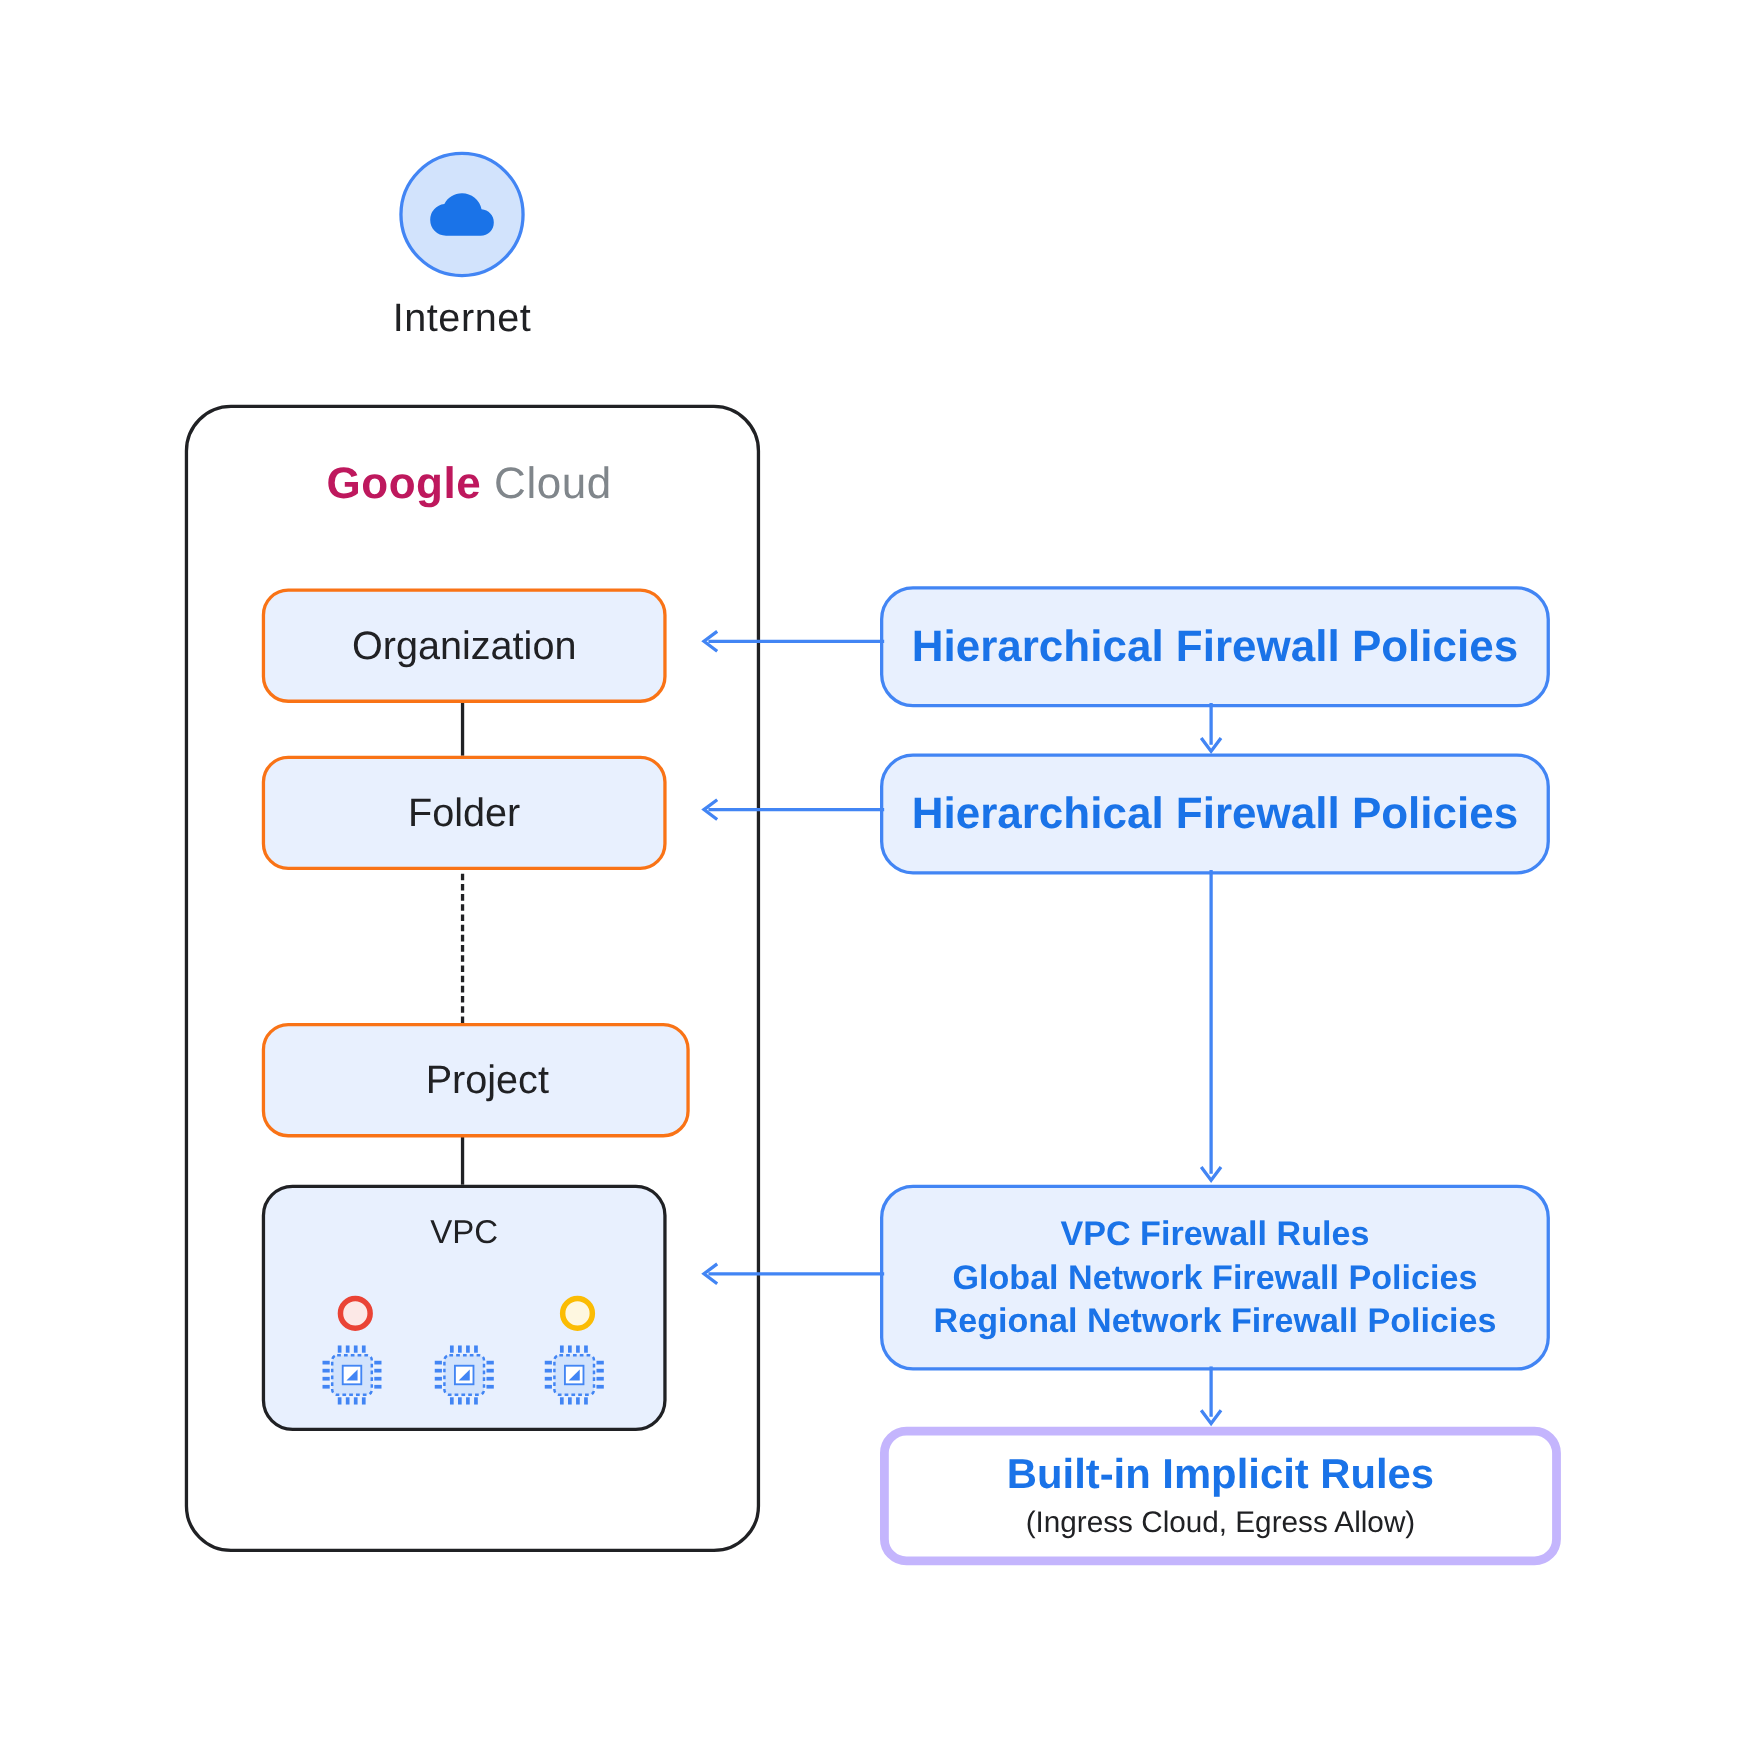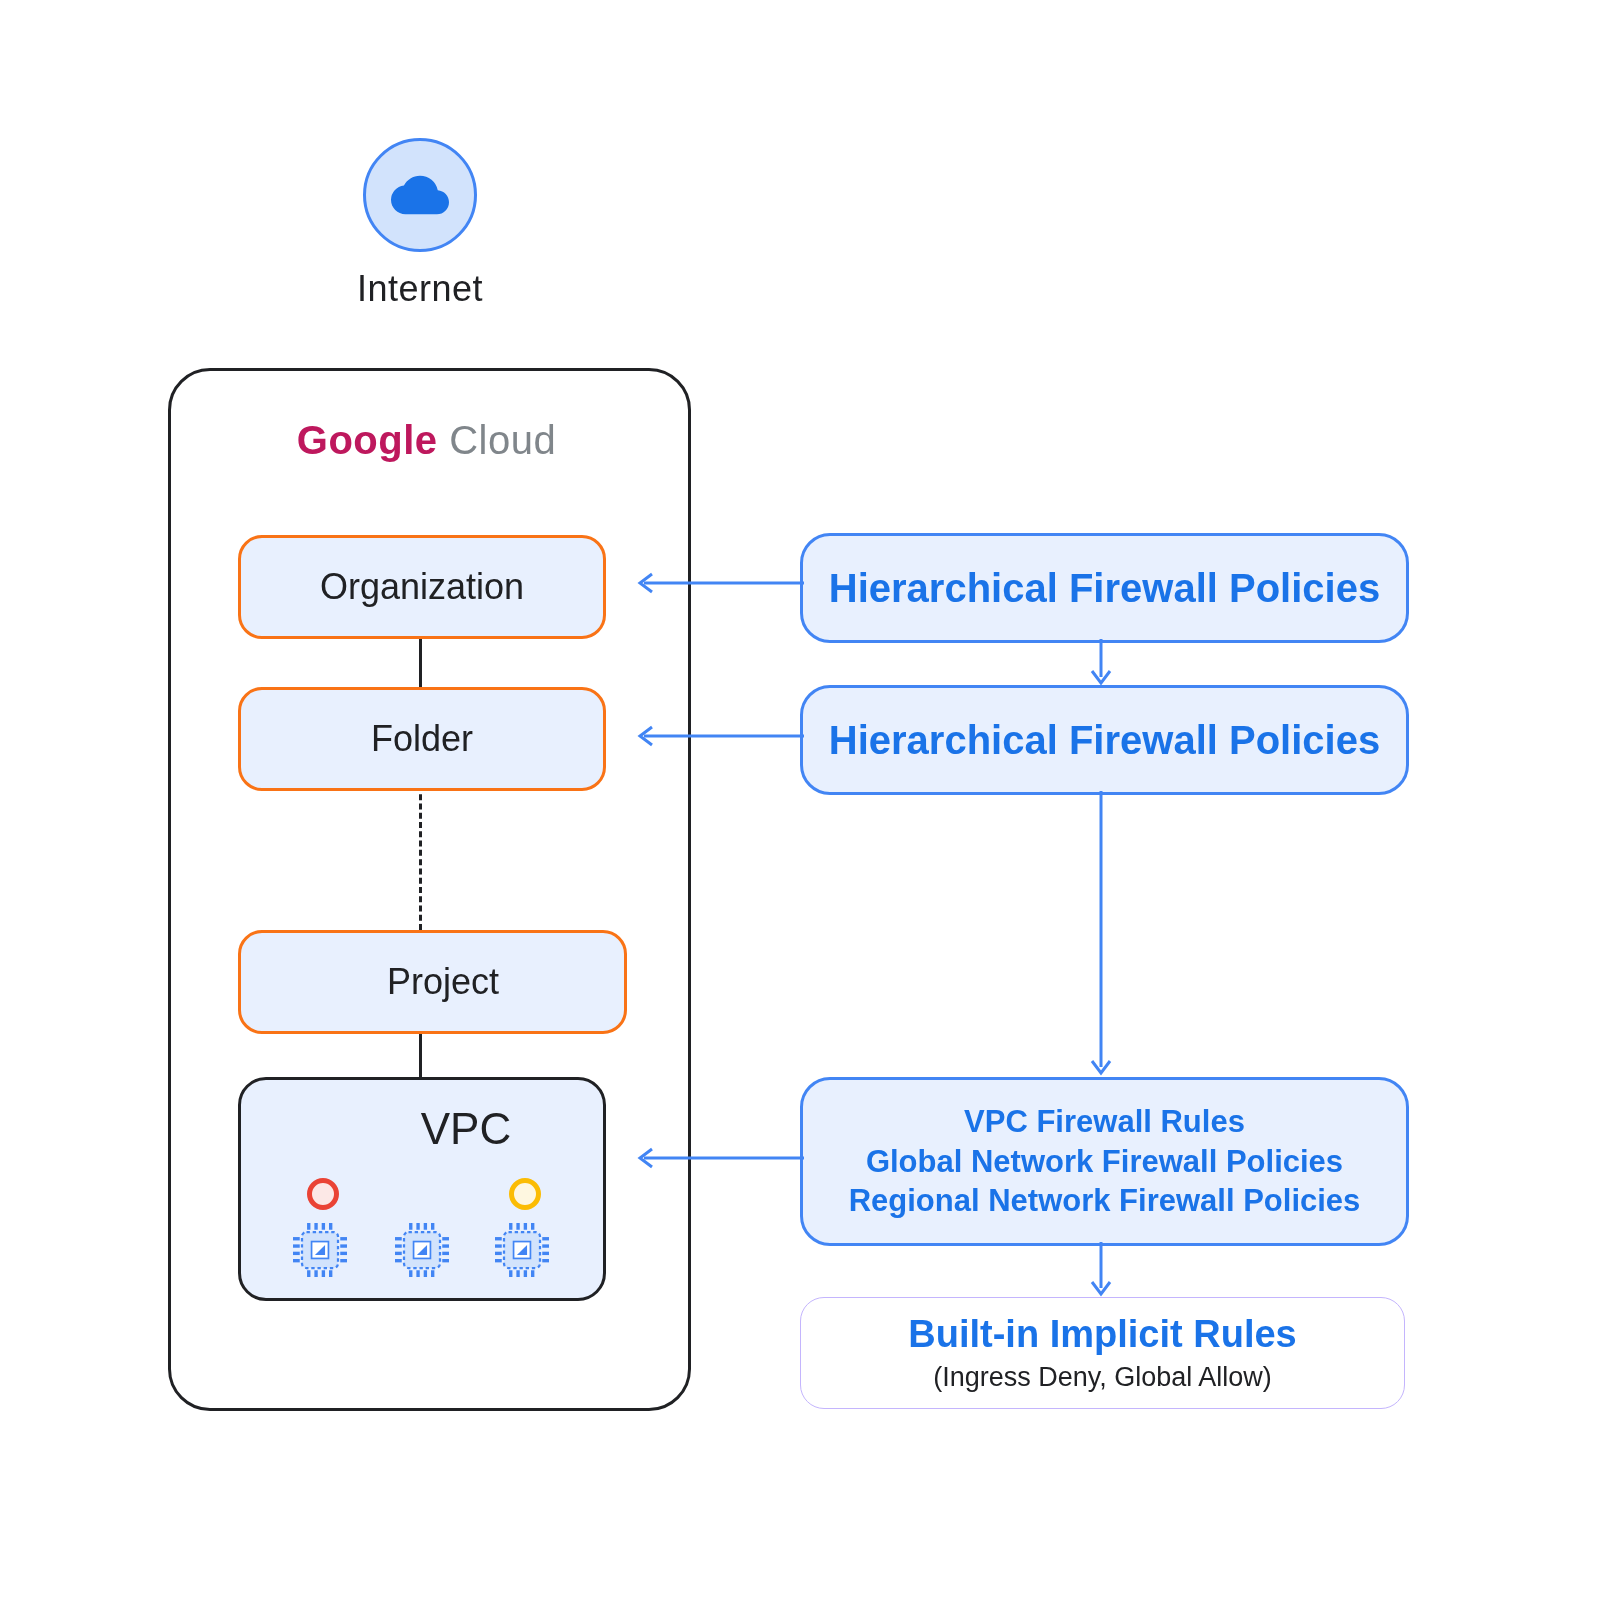--- a/index.html
+++ b/index.html
@@ -37,21 +37,21 @@
   }
   .node-org{top:535px;}
   .node-folder{top:687px;}
   .node-project{top:930px;padding-left:21px;}
   .node-vpc{
     position:absolute;left:238px;top:1077px;width:362px;height:218px;
     background:#e8f0fe;border:3px solid #202124;border-radius:28px;
   }
   .vpc-title{
     position:absolute;left:0;top:24px;width:100%;text-align:center;
-    font-size:44px;color:#202124;padding-left:44px;
+    font-size:30px;color:#202124;
   }
   .status-dot{
     position:absolute;width:22px;height:22px;border-radius:50%;
   }
   .dot-red{left:66px;top:98px;border:5px solid #ea4335;background:#fce8e6;}
   .dot-yellow{left:268px;top:98px;border:5px solid #fbbc04;background:#fef7e0;}
   .chip{position:absolute;top:143px;width:54px;height:54px;}
   .chip1{left:52px;}
   .chip2{left:154px;}
   .chip3{left:254px;}
@@ -65,21 +65,21 @@
     position:absolute;left:800px;width:603px;
     background:#e8f0fe;border:3px solid #4285f4;border-radius:30px;
     display:flex;flex-direction:column;align-items:center;justify-content:center;
     color:#1a73e8;font-size:40px;font-weight:700;text-align:center;
   }
   .hfp1{top:533px;height:104px;}
   .hfp2{top:685px;height:104px;}
   .vpc-rules{top:1077px;height:163px;font-size:31px;line-height:1.28;font-weight:700;}
   .implicit-box{
     position:absolute;left:800px;top:1297px;width:603px;height:110px;
-    background:#ffffff;border:1px solid #c4b5fd;border-radius:24px;
+    background:#ffffff;border:8px solid #c4b5fd;border-radius:24px;
     display:flex;flex-direction:column;align-items:center;justify-content:center;
     text-align:center;
   }
   .implicit-title{color:#1a73e8;font-size:38px;font-weight:700;}
   .implicit-sub{color:#202124;font-size:27px;margin-top:6px;}
   
   .arrow{position:absolute;}
 </style>
 </head>
 <body>
@@ -194,21 +194,21 @@
   <div class="policy-box hfp2">
     <span>Hierarchical Firewall Policies</span>
   </div>
   <div class="policy-box vpc-rules">
     <div>VPC Firewall Rules</div>
     <div>Global Network Firewall Policies</div>
     <div>Regional Network Firewall Policies</div>
   </div>
   <div class="implicit-box">
     <div class="implicit-title">Built-in Implicit Rules</div>
-    <div class="implicit-sub">(Ingress Deny, Global Allow)</div>
+    <div class="implicit-sub">(Ingress Cloud, Egress Allow)</div>
   </div>
 
   <svg class="arrow" style="left:636px;top:571px;" width="168" height="24">
     <line x1="168" y1="12" x2="8" y2="12" stroke="#4285f4" stroke-width="3"></line>
     <polyline points="16,3 4,12 16,21" fill="none" stroke="#4285f4" stroke-width="3"></polyline>
   </svg>
   <svg class="arrow" style="left:636px;top:724px;" width="168" height="24">
     <line x1="168" y1="12" x2="8" y2="12" stroke="#4285f4" stroke-width="3"></line>
     <polyline points="16,3 4,12 16,21" fill="none" stroke="#4285f4" stroke-width="3"></polyline>
   </svg>

